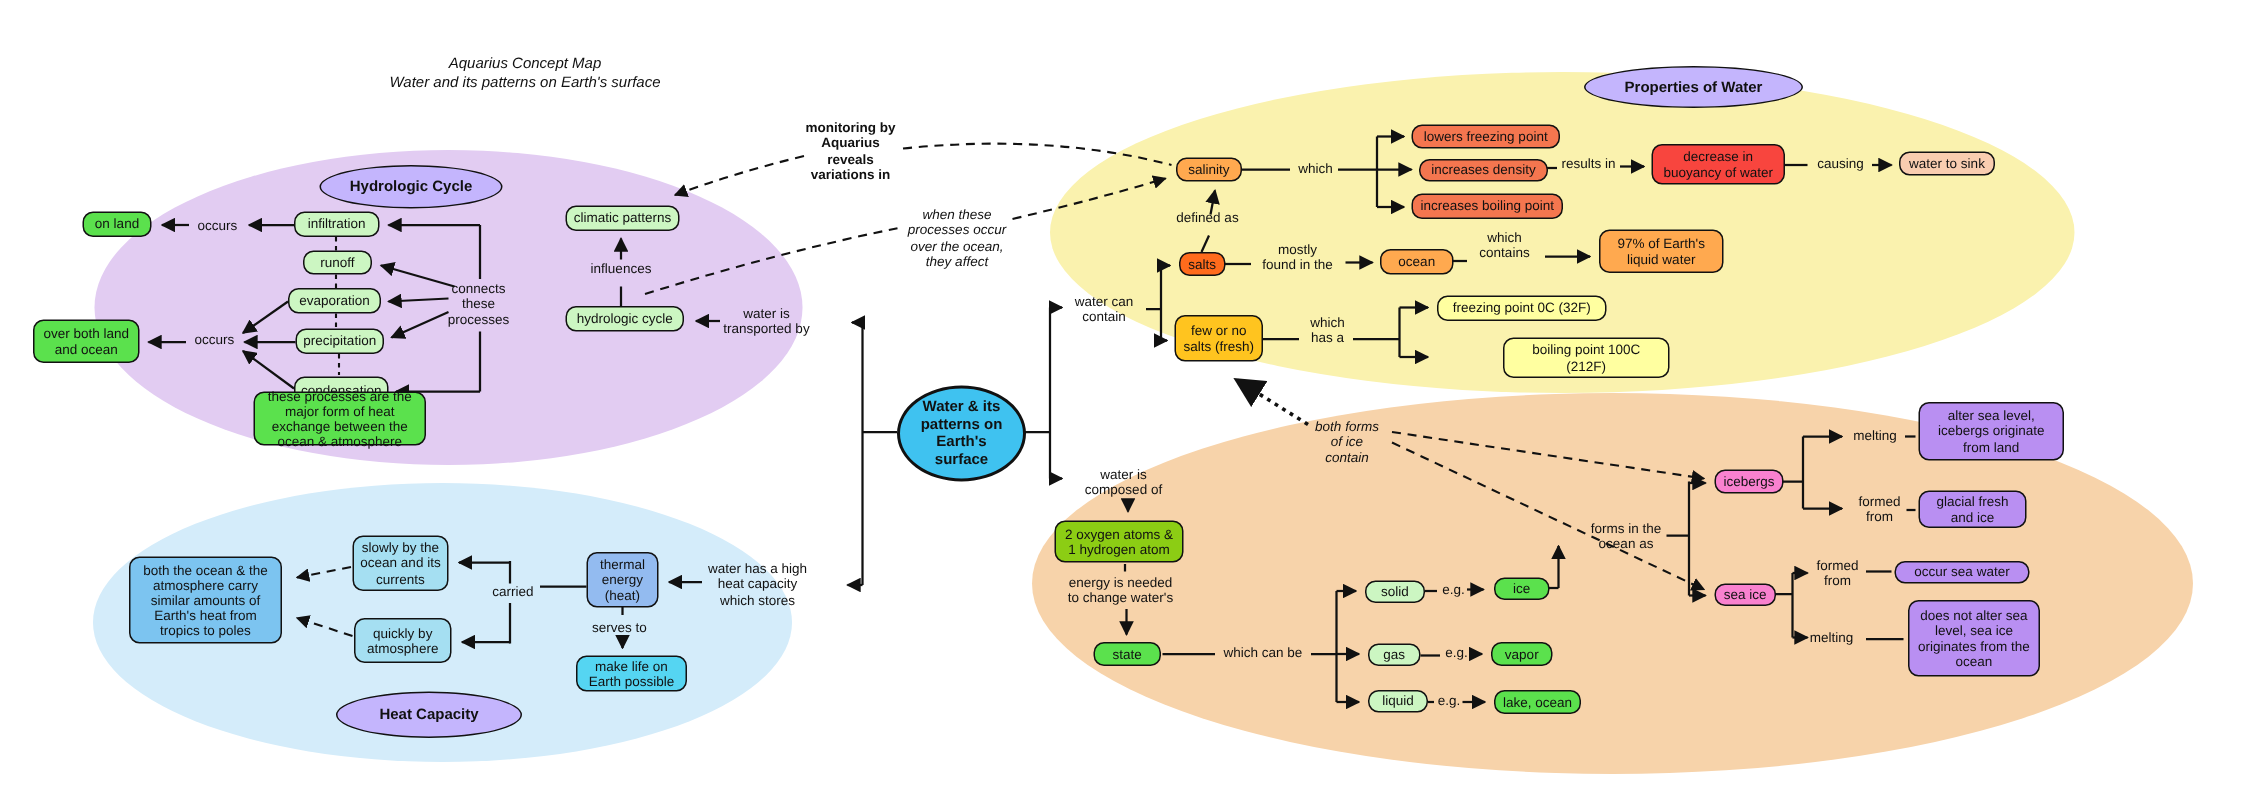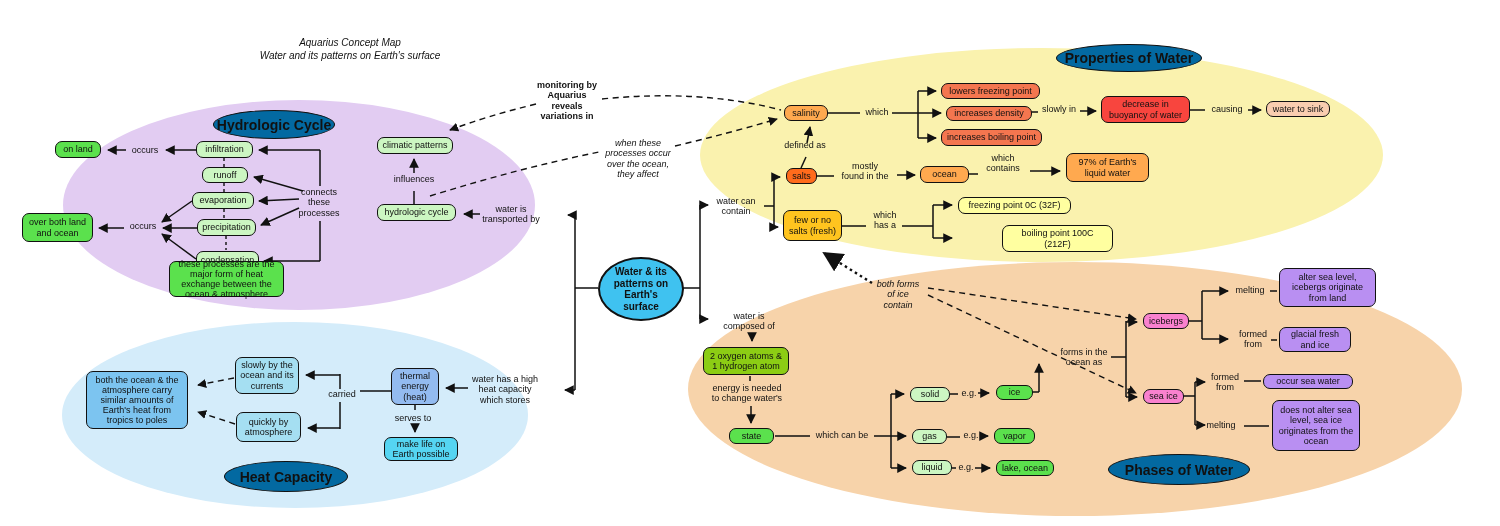--- a/index.html
+++ b/index.html
@@ -16,22 +16,22 @@
   .da2{stroke-dasharray:3,3;stroke-width:1.4;}
   .dt{stroke:#111;stroke-width:2.4;fill:none;stroke-dasharray:2.5,3.4;}
   .node{position:absolute;z-index:2;border:1.6px solid #111;border-radius:7px;
         display:flex;align-items:center;justify-content:center;text-align:center;
         font-size:9px;line-height:1.12;padding:1px 3px;box-sizing:border-box;
         white-space:pre-line;}
   .elabel{position:absolute;z-index:2;font-size:9px;line-height:1.14;text-align:center;
           white-space:pre-line;}
   .bold{font-weight:bold;}
   .italic{font-style:italic;text-align:center;}
-  .rtitle{position:absolute;z-index:2;background:#0369a1;border:1.6px solid #111;border-radius:50%;
-          display:flex;align-items:center;justify-content:center;font-weight:bold;font-size:14px;}
+  .rtitle{position:absolute;z-index:2;background:#c4b5fd;border:1.6px solid #111;border-radius:50%;
+          display:flex;align-items:center;justify-content:center;font-weight:bold;font-size:10px;}
   .central{position:absolute;z-index:2;background:#3fc2f0;border:2px solid #111;border-radius:50%;
            display:flex;align-items:center;justify-content:center;text-align:center;
            font-weight:bold;font-size:10px;line-height:1.15;white-space:pre-line;}
   .maintitle{position:absolute;z-index:2;font-size:10px;font-style:italic;text-align:center;
              white-space:pre-line;line-height:1.3;}
   .g1{background:#5be14d;} .g2{background:#ccf6c2;} .g3{background:#8ccd14;}
   .or1{background:#ffa94f;} .or2{background:#ff6b1c;} .or3{background:#ffc41f;}
   .co{background:#f4764f;} .rd{background:#f8453e;} .pe{background:#f9cdb0;}
   .yl{background:#ffffa0;} .pk{background:#f981cf;} .pu{background:#b98ff2;}
   .b1{background:#7cc4f0;} .b2{background:#a5dff2;} .b3{background:#93bbf0;} .b4{background:#55d5f2;}
@@ -148,21 +148,20 @@
     <path class="ln" d="M1195,425 H1205" marker-end="url(#arr)"></path>
     <path class="ln" d="M1244,381 H1261"></path>
     <path class="ln" d="M1244,426 H1269"></path>
   </svg>
 
   <div class="maintitle" style="left:240px;top:36px;width:220px">Aquarius Concept Map
 Water and its patterns on Earth's surface</div>
 
   <div class="rtitle" style="left:213px;top:110px;width:120px;height:27px">Hydrologic Cycle</div>
   <div class="rtitle" style="left:1056px;top:44px;width:144px;height:26px">Properties of Water</div>
-  <div class="rtitle" style="left:1108px;top:454px;width:140px;height:29px">Phases of Water</div>
   <div class="rtitle" style="left:224px;top:461px;width:122px;height:29px">Heat Capacity</div>
 
   <div class="central" style="left:598px;top:257px;width:82px;height:60px">Water &amp; its
 patterns on
 Earth's
 surface</div>
 
   <div class="node g1" style="left:55px;top:141px;width:46px;height:17px">on land</div>
   <div class="node g2" style="left:196px;top:141px;width:57px;height:17px">infiltration</div>
   <div class="node g2" style="left:202px;top:167px;width:46px;height:16px">runoff</div>
@@ -243,21 +242,21 @@
 transported by</div>
   <div class="elabel bold" style="left:531px;top:80px;width:72px">monitoring by
 Aquarius
 reveals
 variations in</div>
   <div class="elabel italic" style="left:598px;top:138px;width:80px">when these
 processes occur
 over the ocean,
 they affect</div>
   <div class="elabel" style="left:862px;top:107px;width:30px">which</div>
-  <div class="elabel" style="left:1038px;top:104px;width:42px">slowly in</div>
+  <div class="elabel" style="left:1038px;top:104px;width:42px">results in</div>
   <div class="elabel" style="left:1208px;top:104px;width:38px">causing</div>
   <div class="elabel" style="left:782px;top:140px;width:46px">defined as</div>
   <div class="elabel" style="left:836px;top:161px;width:58px">mostly
 found in the</div>
   <div class="elabel" style="left:978px;top:153px;width:50px">which
 contains</div>
   <div class="elabel" style="left:710px;top:196px;width:52px">water can
 contain</div>
   <div class="elabel" style="left:867px;top:210px;width:36px">which
 has a</div>

